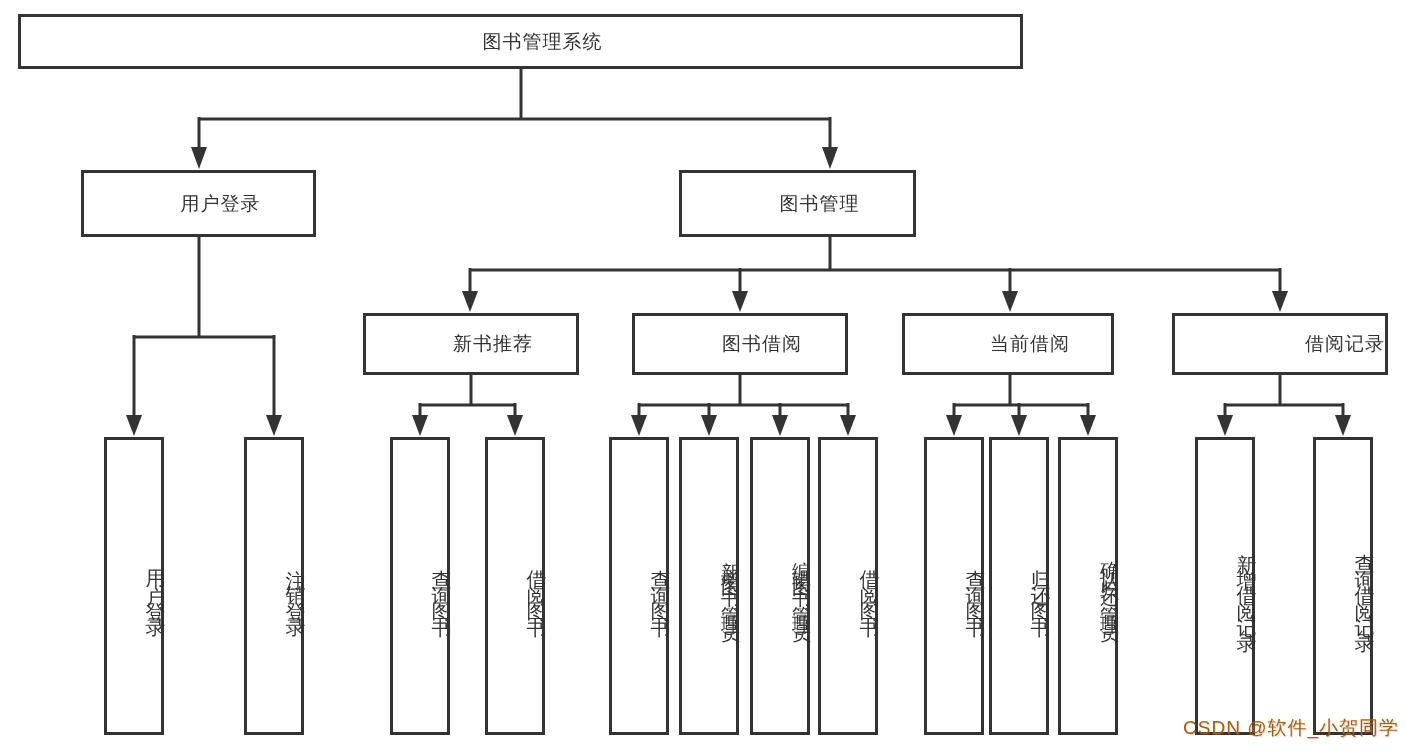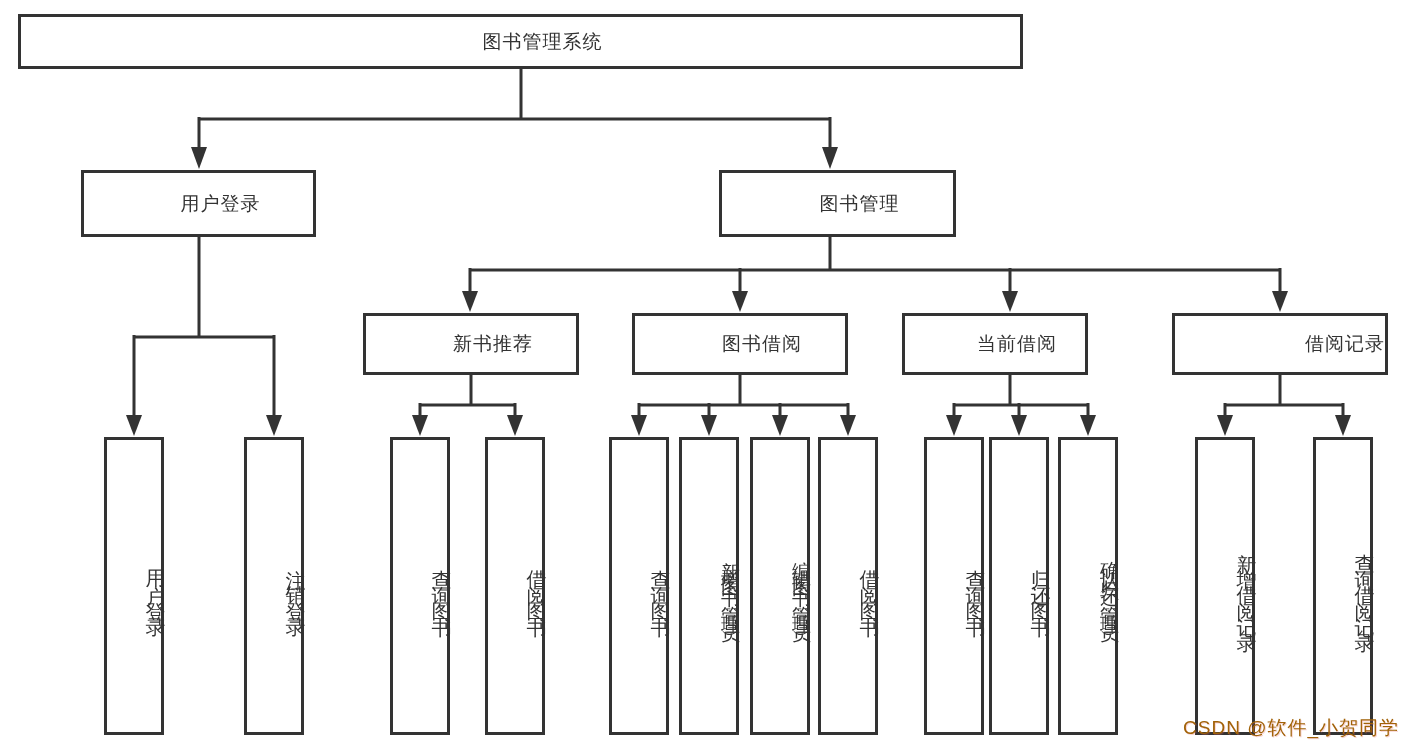--- a/index.html
+++ b/index.html
@@ -92,31 +92,31 @@
     </g>
   </svg>
 
   <div class="node root" style="left:18px;top:14px;width:1005px;height:55px;">
     <span>图书管理系统</span>
   </div>
 
   <div class="node hbox" style="left:81px;top:170px;width:235px;height:67px;">
     <span>用户登录</span>
   </div>
-  <div class="node hbox" style="left:719px;top:170px;width:237px;height:67px;font-family:Liberation Serif, serif;">
+  <div class="node hbox" style="left:679px;top:170px;width:237px;height:67px;font-family:Liberation Serif, serif;">
     <span>图书管理</span>
   </div>
 
   <div class="node hbox" style="left:632px;top:313px;width:216px;height:62px;">
     <span>图书借阅</span>
   </div>
   <div class="node hbox" style="left:363px;top:313px;width:216px;height:62px;">
     <span>新书推荐</span>
   </div>
-  <div class="node hbox" style="left:902px;top:313px;width:186px;height:62px;">
+  <div class="node hbox" style="left:902px;top:313px;width:212px;height:62px;">
     <span>当前借阅</span>
   </div>
   <div class="node hbox" style="left:1172px;top:313px;width:216px;height:62px;justify-content:flex-end;">
     <span>借阅记录</span>
   </div>
 
   <div class="node vbox" style="left:104px;top:437px;width:60px;height:298px;">
     <span>用户登录</span>
   </div>
   <div class="node vbox" style="left:244px;top:437px;width:60px;height:298px;">

